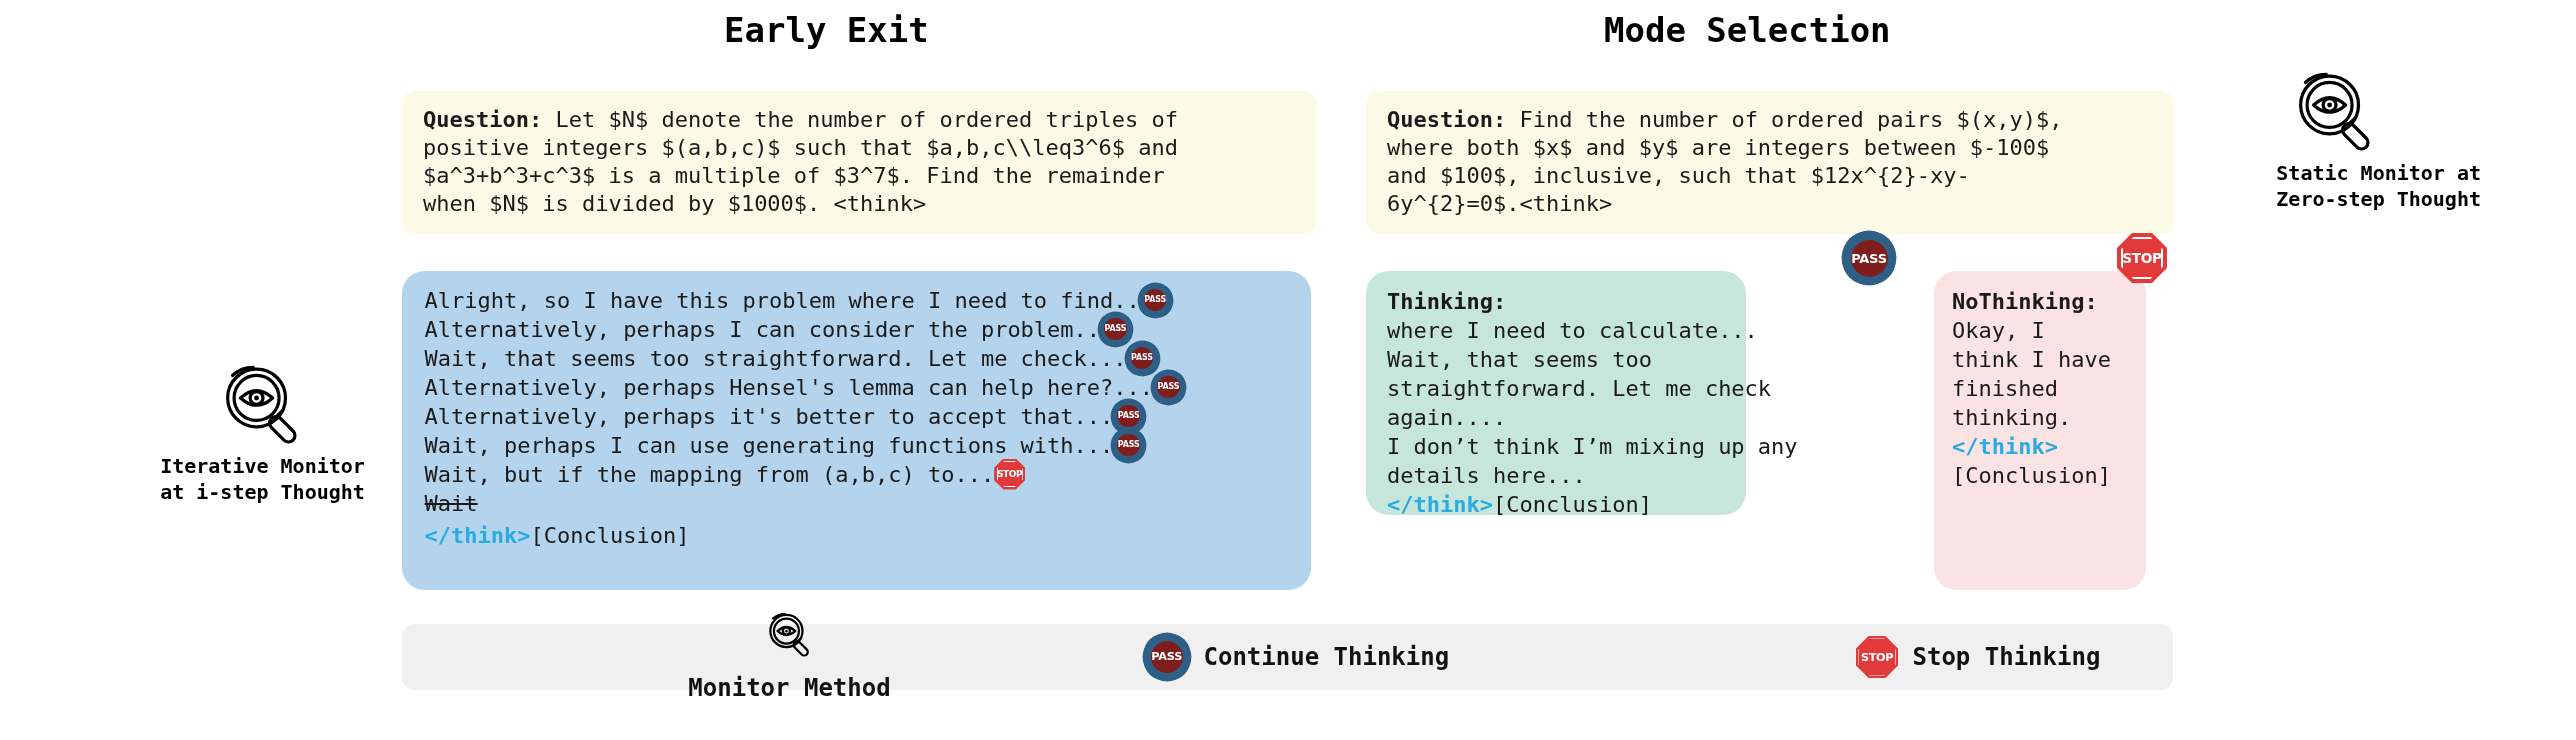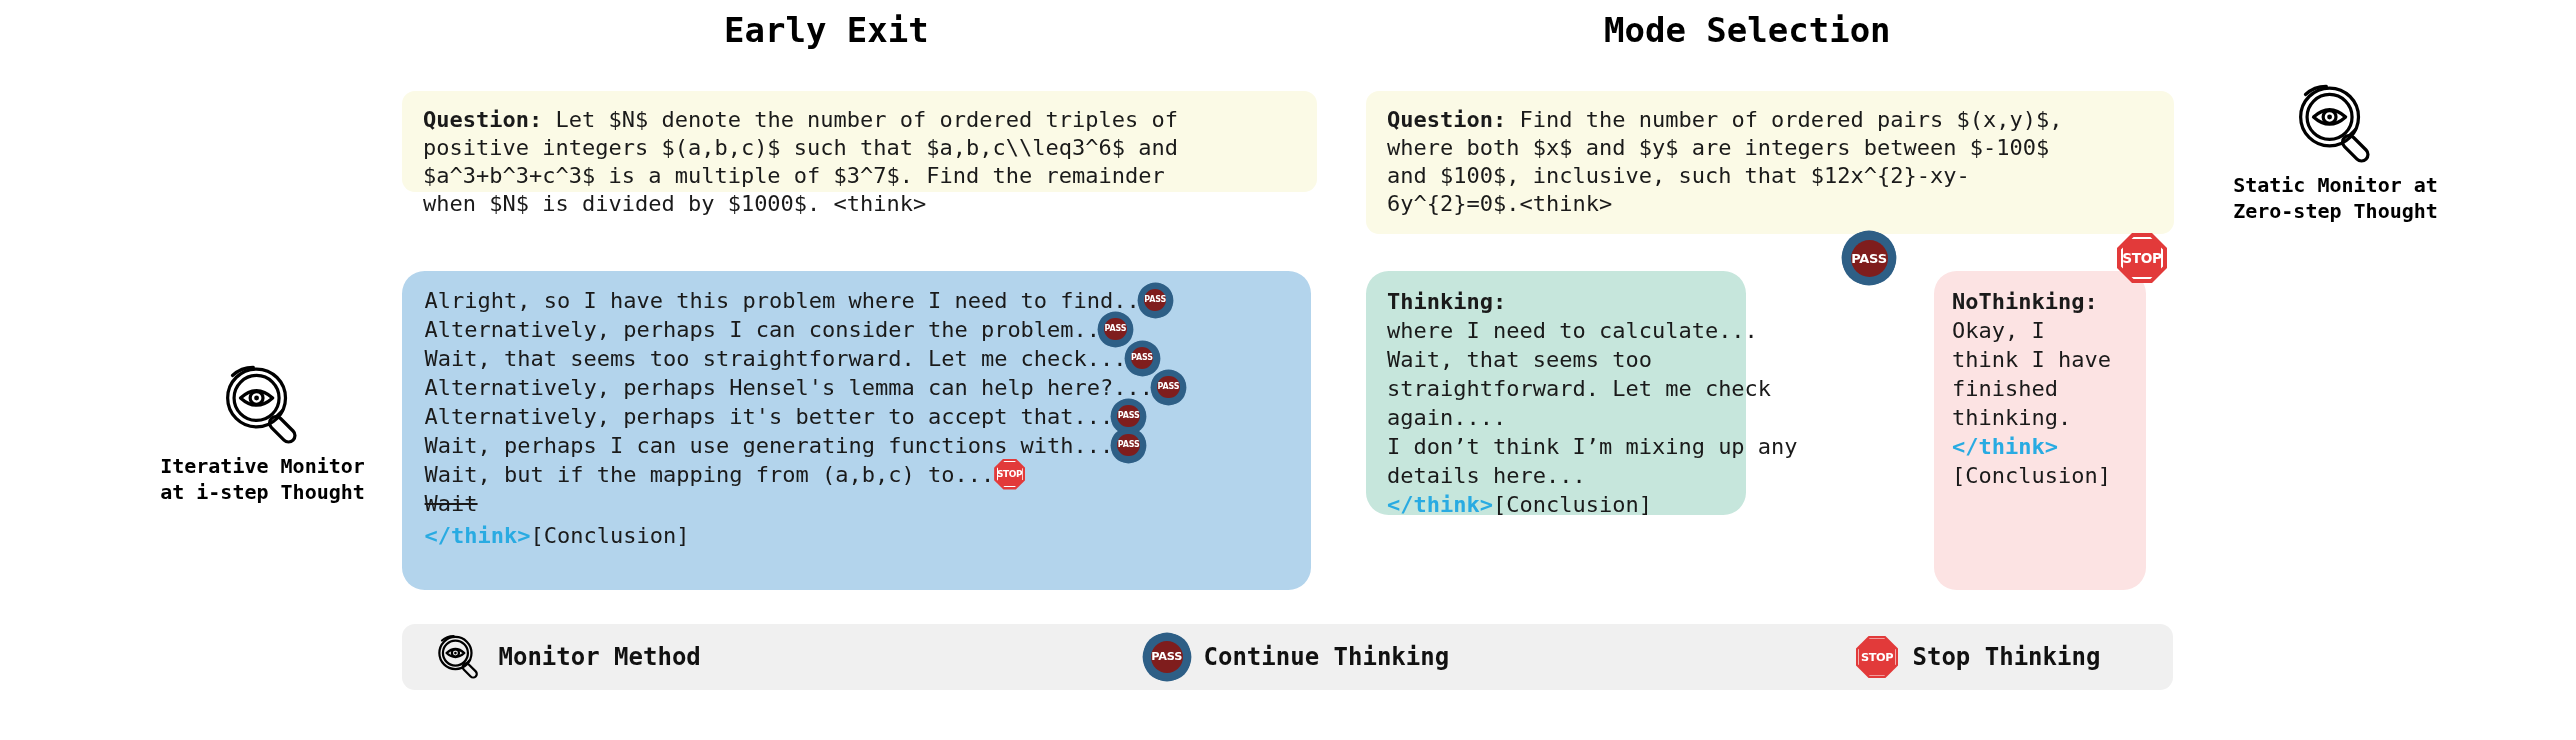--- a/index.html
+++ b/index.html
@@ -186,21 +186,21 @@
     white-space: nowrap;
   }
 </style>
 </head>
 <body>
 
 <div class="abs section-title" style="left:724px; top:9.7px;">Early Exit</div>
 
 <div class="abs section-title" style="left:1604px; top:9.7px;">Mode Selection</div>
 
-<div class="abs qbox" style="left:402px; top:91px; width:915px; height:101px;">
+<div class="abs qbox" style="left:402px; top:91px; width:915px; height:143px;">
   <div class="qline"><span class="qlabel">Question:</span><span> Let $N$ denote the number of ordered triples of</span></div>
   <div class="qline">positive integers $(a,b,c)$ such that $a,b,c\\leq3^6$ and</div>
   <div class="qline">$a^3+b^3+c^3$ is a multiple of $3^7$. Find the remainder</div>
   <div class="qline">when $N$ is divided by $1000$. &lt;think&gt;</div>
 </div>
 
 <div class="abs qbox" style="left:1366px; top:91px; width:808px; height:143px;">
   <div class="qline"><span class="qlabel">Question:</span><span> Find the number of ordered pairs $(x,y)$,</span></div>
   <div class="qline">where both $x$ and $y$ are integers between $-100$</div>
   <div class="qline">and $100$, inclusive, such that $12x^{2}-xy-</div>
@@ -320,38 +320,38 @@
     <path d="M28 42 Q48 24 68 42 Q48 60 28 42 Z" fill="none" stroke="#000" stroke-width="4" stroke-linejoin="round"></path>
     <circle cx="48" cy="42" r="8" fill="none" stroke="#000" stroke-width="4"></circle>
     <circle cx="48" cy="42" r="3" fill="#000"></circle>
     <rect x="72" y="62" width="16" height="38" rx="8" fill="none" stroke="#000" stroke-width="4" transform="rotate(-45 80 81)"></rect>
     <line x1="72" y1="66" x2="80" y2="58" stroke="#000" stroke-width="4" stroke-linecap="round"></line>
   </svg>
   <div class="annot-caption">Iterative Monitor</div>
   <div class="annot-caption">at i-step Thought</div>
 </div>
 
-<div class="abs annot" style="left:2190px; top:83px; width:291px;">
+<div class="abs annot" style="left:2190px; top:71px; width:291px;text-align:right;">
   <svg width="90" height="84" viewBox="0 0 112 104" style="display:block;margin:0 auto 4.8px auto;">
     <circle cx="48" cy="42" r="36" fill="none" stroke="#000" stroke-width="4"></circle>
     <circle cx="48" cy="42" r="28" fill="none" stroke="#000" stroke-width="4"></circle>
     <path d="M18 14 A38 38 0 0 1 44 4" fill="none" stroke="#000" stroke-width="4" stroke-linecap="round"></path>
     <path d="M28 42 Q48 24 68 42 Q48 60 28 42 Z" fill="none" stroke="#000" stroke-width="4" stroke-linejoin="round"></path>
     <circle cx="48" cy="42" r="8" fill="none" stroke="#000" stroke-width="4"></circle>
     <circle cx="48" cy="42" r="3" fill="#000"></circle>
     <rect x="72" y="62" width="16" height="38" rx="8" fill="none" stroke="#000" stroke-width="4" transform="rotate(-45 80 81)"></rect>
     <line x1="72" y1="66" x2="80" y2="58" stroke="#000" stroke-width="4" stroke-linecap="round"></line>
   </svg>
   <div class="annot-caption">Static Monitor at</div>
   <div class="annot-caption">Zero-step Thought</div>
 </div>
 
 <div class="abs legend" style="left:402px; top:624px; width:1771px; height:66px; padding:0 32px;">
 
-  <div class="legend-item" style="width:711px;">
+  <div class="legend-item" style="width:711px;flex-direction:column;">
     <svg width="50" height="47" viewBox="0 0 112 104">
       <circle cx="48" cy="42" r="36" fill="none" stroke="#000" stroke-width="5"></circle>
       <circle cx="48" cy="42" r="28" fill="none" stroke="#000" stroke-width="5"></circle>
       <path d="M18 14 A38 38 0 0 1 44 4" fill="none" stroke="#000" stroke-width="5" stroke-linecap="round"></path>
       <path d="M28 42 Q48 24 68 42 Q48 60 28 42 Z" fill="none" stroke="#000" stroke-width="5" stroke-linejoin="round"></path>
       <circle cx="48" cy="42" r="8" fill="none" stroke="#000" stroke-width="5"></circle>
       <circle cx="48" cy="42" r="3" fill="#000"></circle>
       <rect x="72" y="62" width="16" height="38" rx="8" fill="none" stroke="#000" stroke-width="5" transform="rotate(-45 80 81)"></rect>
       <line x1="72" y1="66" x2="80" y2="58" stroke="#000" stroke-width="5" stroke-linecap="round"></line>
     </svg>

